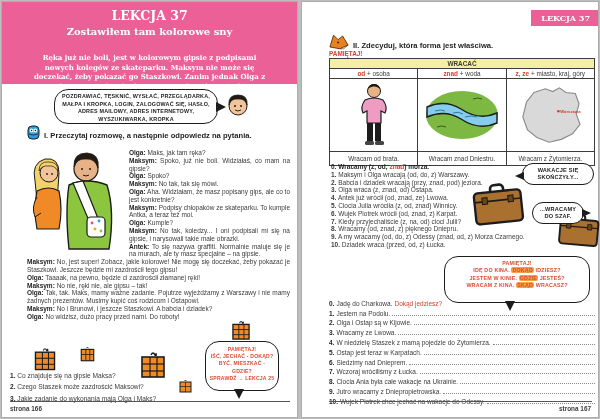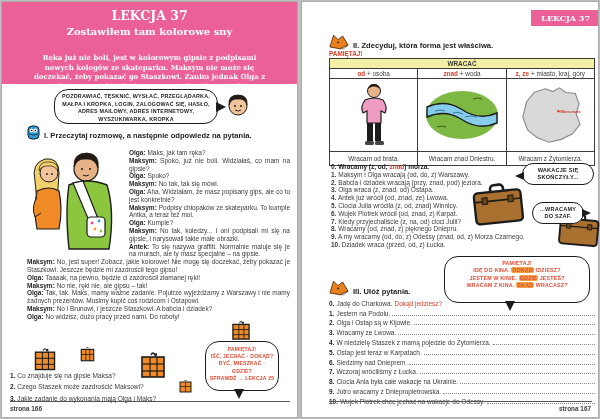--- a/index.html
+++ b/index.html
@@ -298,28 +298,20 @@
         <path d="M15 8 v-2 a3 3 0 0 1 3 -3 h4 a3 3 0 0 1 3 3 v2" fill="none" stroke="#1c1c1c" stroke-width="2"></path>
         <rect x="2" y="8" width="36" height="24" rx="3" fill="#a9702f" stroke="#1c1c1c" stroke-width="1.8"></rect>
         <line x1="2" y1="15" x2="38" y2="15" stroke="#1c1c1c" stroke-width="1.2"></line>
         <rect x="8" y="12" width="4" height="5" fill="#6e4414" stroke="#1c1c1c" stroke-width="0.8"></rect>
         <rect x="28" y="12" width="4" height="5" fill="#6e4414" stroke="#1c1c1c" stroke-width="0.8"></rect>
       </svg>
       <div class="s-bubble s-bub1">WAKACJE SIĘ SKOŃCZYŁY...</div>
       <div class="s-bubble s-bub2">...WRACAMY DO SZAF.</div>
     </div>
 
-    <div class="ex-heading ex3-heading">
-      <svg width="20" height="17" viewBox="0 0 22 18">
-        <path d="M1 15 L5 2 L10 7 L15 3 L21 13 L12 17 Z" fill="#e8821e" stroke="#5a3010" stroke-width="1"></path>
-        <path d="M12 17 L21 13 L16 17 Z" fill="#fff" stroke="#5a3010" stroke-width="0.7"></path>
-        <circle cx="10" cy="10" r="1" fill="#2a1505"></circle>
-      </svg>
-      <span><span>III.</span> <span>Ułóż pytania.</span></span>
-    </div>
 
     <div class="bubble reminder2" id="reminder2">
         <span class="r2-line"><span>PAMIĘTAJ!</span></span>
         <span class="r2-line"><span>IDĘ DO KINA. </span><span class="hl">DOKĄD</span><span> IDZIESZ?</span></span>
         <span class="r2-line"><span>JESTEM W KINIE. </span><span class="hl">GDZIE</span><span> JESTEŚ?</span></span>
         <span class="r2-line"><span>WRACAM Z KINA. </span><span class="hl">SKĄD</span><span> WRACASZ?</span></span>
       </div>
 
     <div class="ex3-list" id="ex3">
         <div class="ex3-row">

